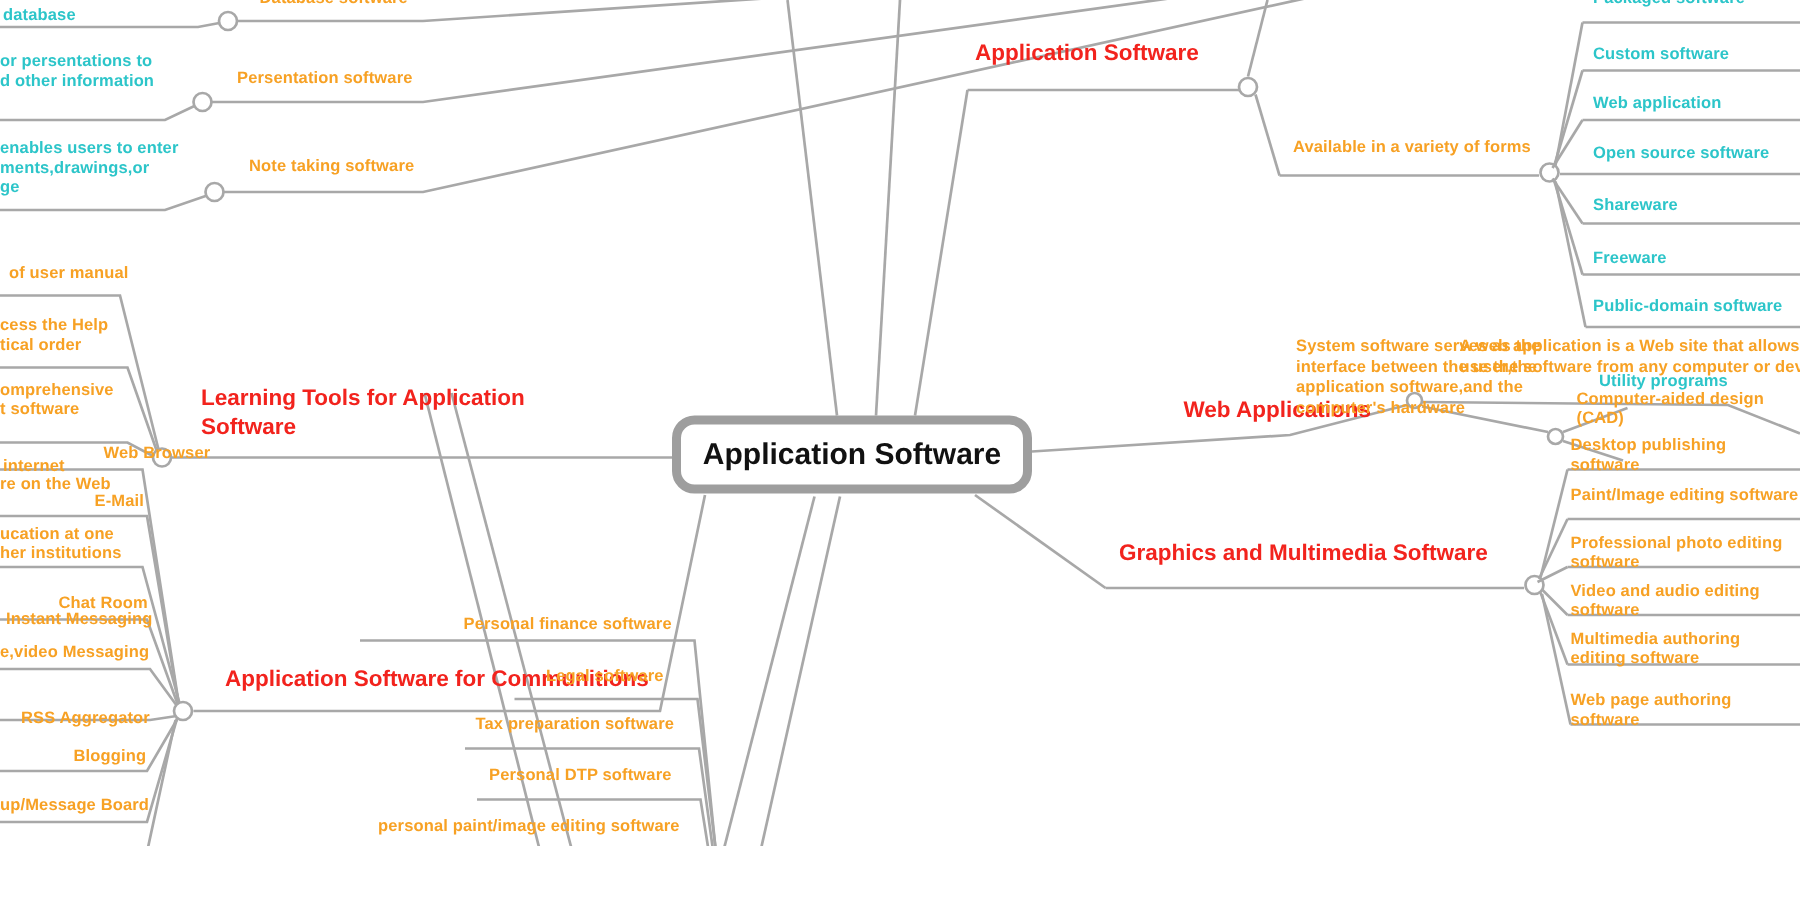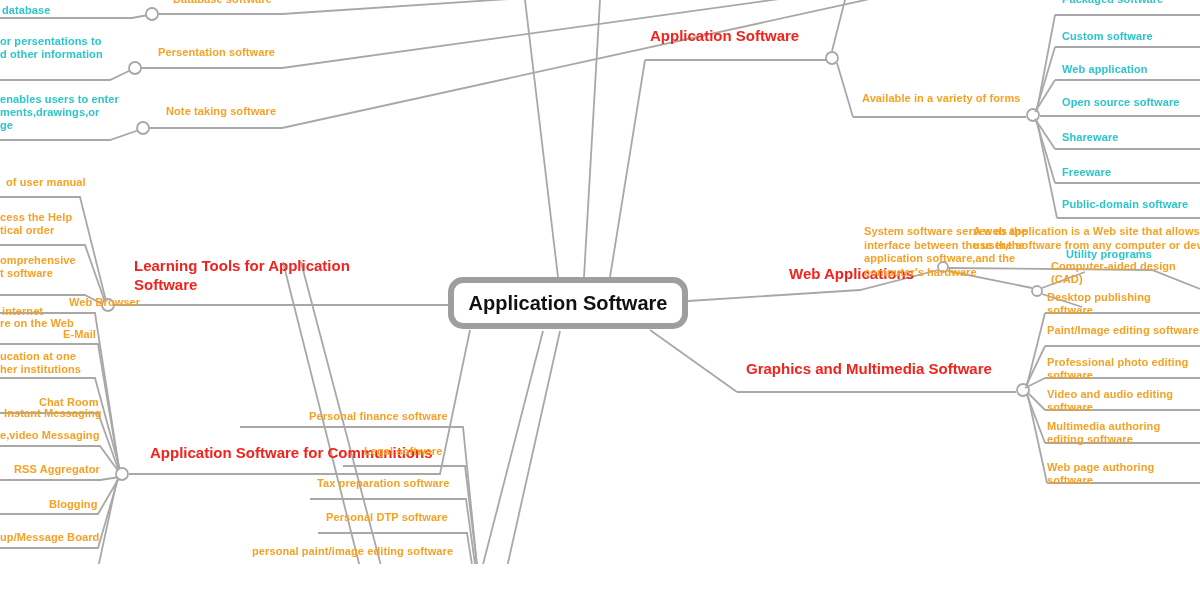--- a/index.html
+++ b/index.html
@@ -141,21 +141,21 @@
 
   <div class="lbl orange" style="left:29px;top:296px;margin-left:40px;">Web Browser</div>
   <div class="lbl orange" style="left:2px;top:305px;">internet</div>
   <div class="lbl orange" style="left:0px;top:317px;">re on the Web</div>
   <div class="lbl orange" style="left:63px;top:328px;">E-Mail</div>
   <div class="lbl orange" style="left:0px;top:350px;">ucation at one</div>
   <div class="lbl orange" style="left:0px;top:363px;">her institutions</div>
   <div class="lbl orange" style="left:4px;top:363px;margin-top:44px;">Instant Messaging</div>
   <div class="lbl orange" style="left:39px;top:396px;">Chat Room</div>
   <div class="lbl orange" style="left:0px;top:429px;">e,video Messaging</div>
-  <div class="lbl orange" style="left:14px;top:463px;">RSS Aggregator</div>
+  <div class="lbl orange" style="left:14px;top:473px;">RSS Aggregator</div>
   <div class="lbl orange" style="left:49px;top:498px;">Blogging</div>
   <div class="lbl orange" style="left:0px;top:531px;">up/Message Board</div>
   <div class="lbl orange" style="left:74px;top:565px;">FTP</div>
   <div class="red" style="left:150px;top:443px;">Application Software for Communitions</div>
 
   <div id="center-node">
     <span>Application Software</span>
   </div>
 
   <div class="red" style="left:650px;top:26px;">Application Software</div>

